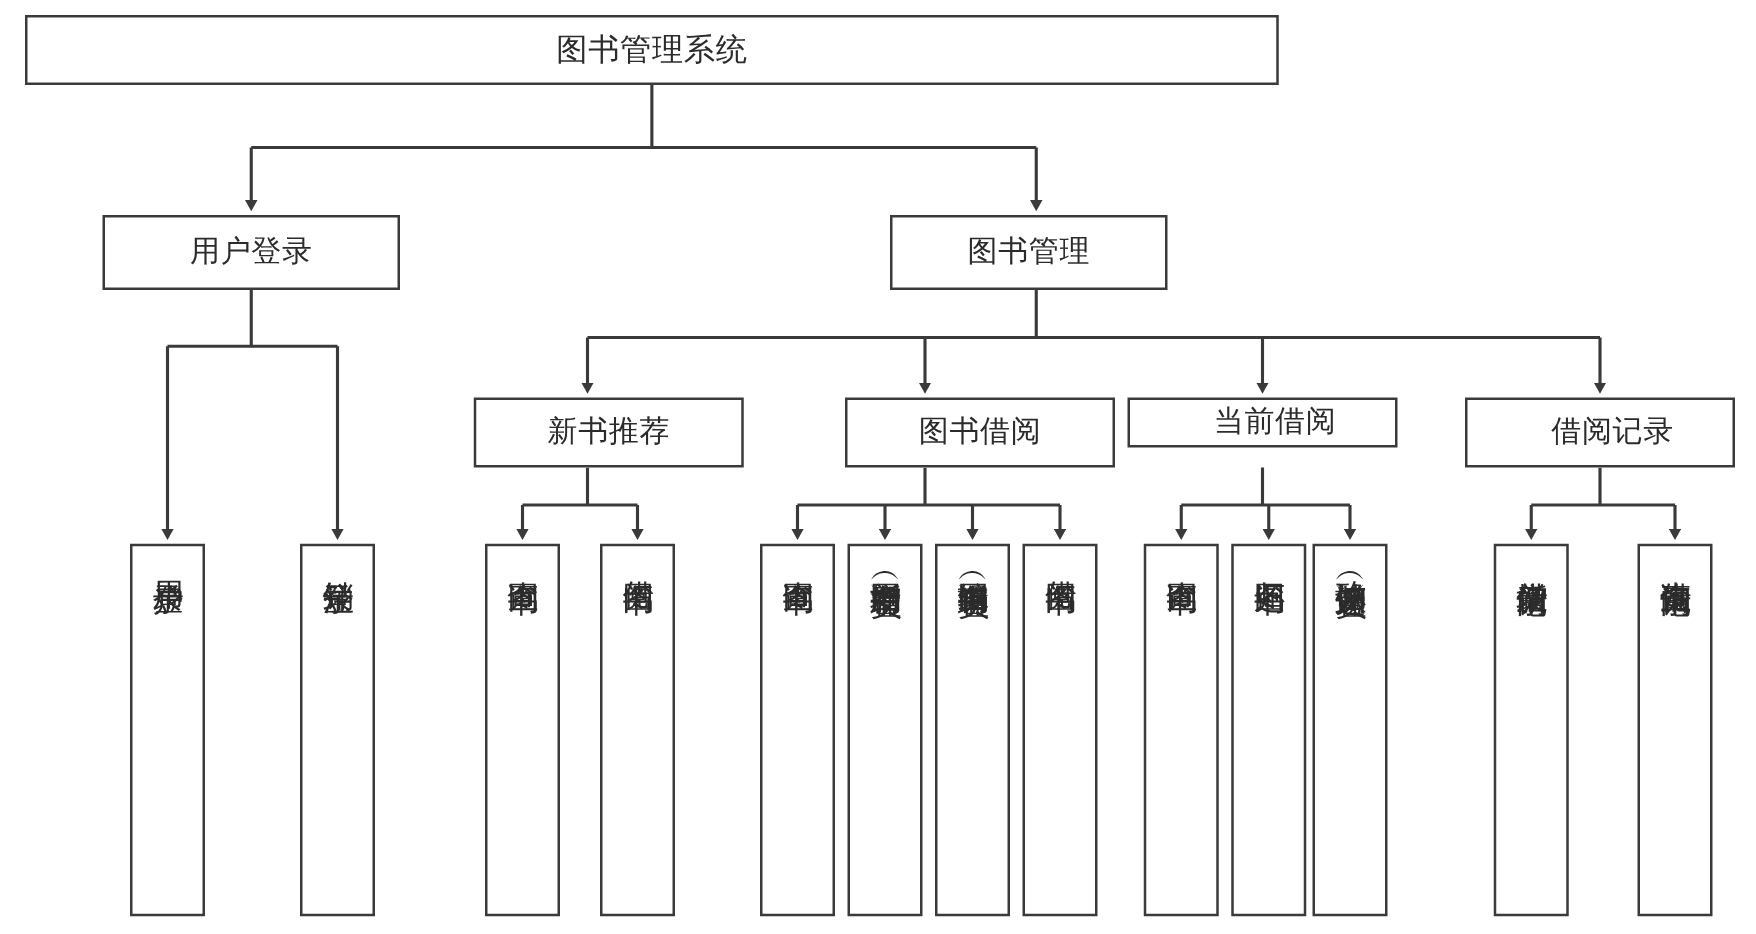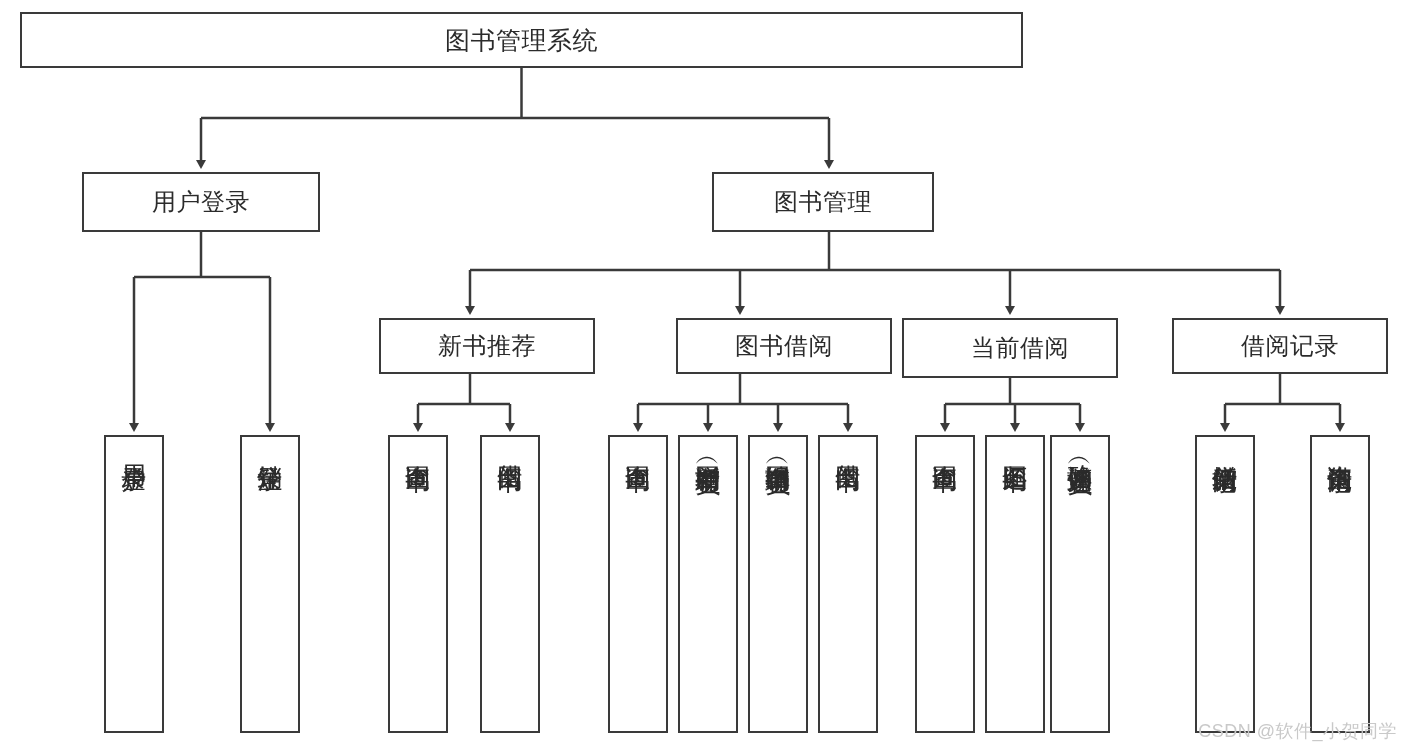--- a/index.html
+++ b/index.html
@@ -127,21 +127,21 @@
       </div>
       <div class="node level1" style="left: 712px; top: 172px; width: 222px; height: 60px;">
         <span class="node-label">图书管理</span>
       </div>
       <div class="node level2" style="left: 379px; top: 318px; width: 216px; height: 56px;">
         <span class="node-label">新书推荐</span>
       </div>
       <div class="node level2" style="left: 632px; top: 318px; width: 216px; height: 56px; margin-left: 44px;">
         <span class="node-label">图书借阅</span>
       </div>
-      <div class="node level2" style="left: 902px; top: 318px; width: 216px; height: 60px; padding-left: 20px;">
+      <div class="node level2" style="left: 902px; top: 318px; width: 216px; height: 40px; padding-left: 20px;">
         <span class="node-label">当前借阅</span>
       </div>
       <div class="node level2" style="left: 1172px; top: 318px; width: 216px; height: 56px; padding-left: 20px;">
         <span class="node-label">借阅记录</span>
       </div>
       <div class="node level3 leaf" style="left: 104px; top: 435px; width: 60px; height: 298px;">
         <span class="node-label">用户登录</span>
       </div>
       <div class="node level3 leaf" style="left: 240px; top: 435px; width: 60px; height: 298px;">
         <span class="node-label">注销登录</span>
@@ -174,14 +174,13 @@
         <span class="node-label">确认归还（管理员）</span>
       </div>
       <div class="node level3 leaf" style="left: 1195px; top: 435px; width: 60px; height: 298px;">
         <span class="node-label">新增借阅记录</span>
       </div>
       <div class="node level3 leaf" style="left: 1310px; top: 435px; width: 60px; height: 298px;">
         <span class="node-label">查询借阅记录</span>
       </div>
     </div>
 
-  <div class="watermark">CSDN @软件_小贺同学</div>
 </div>
 
 </body></html>

